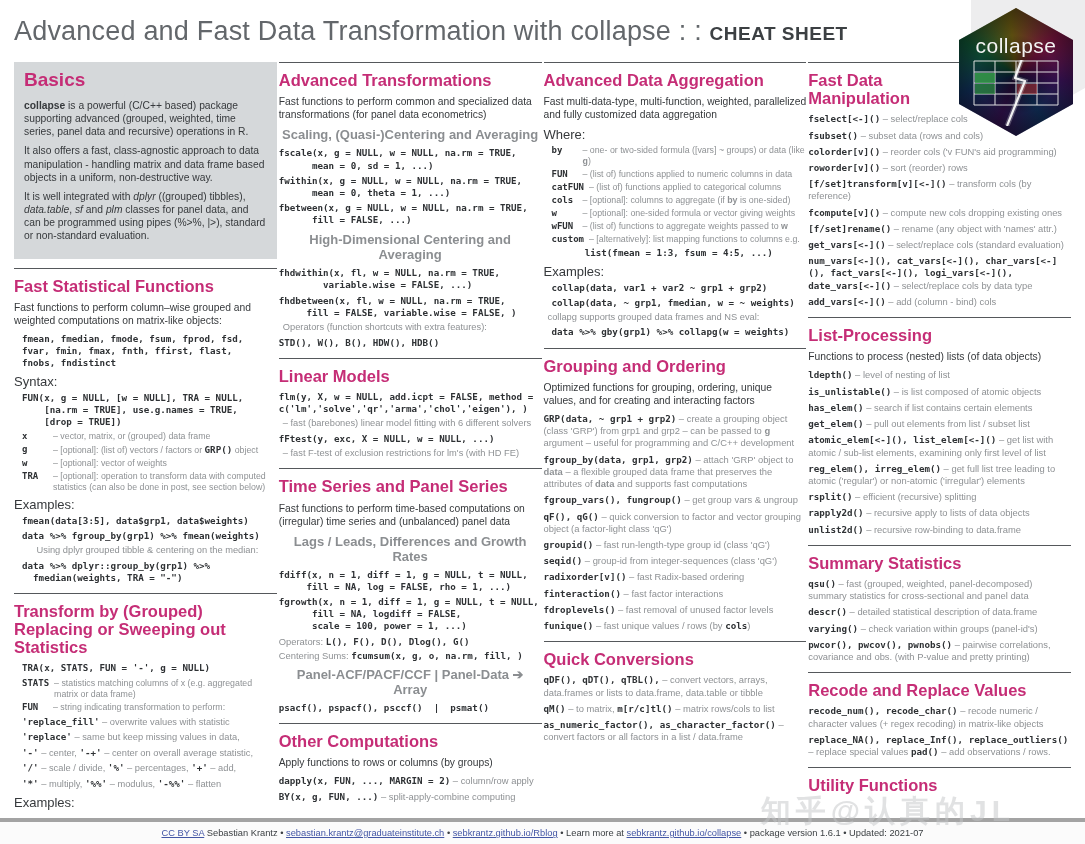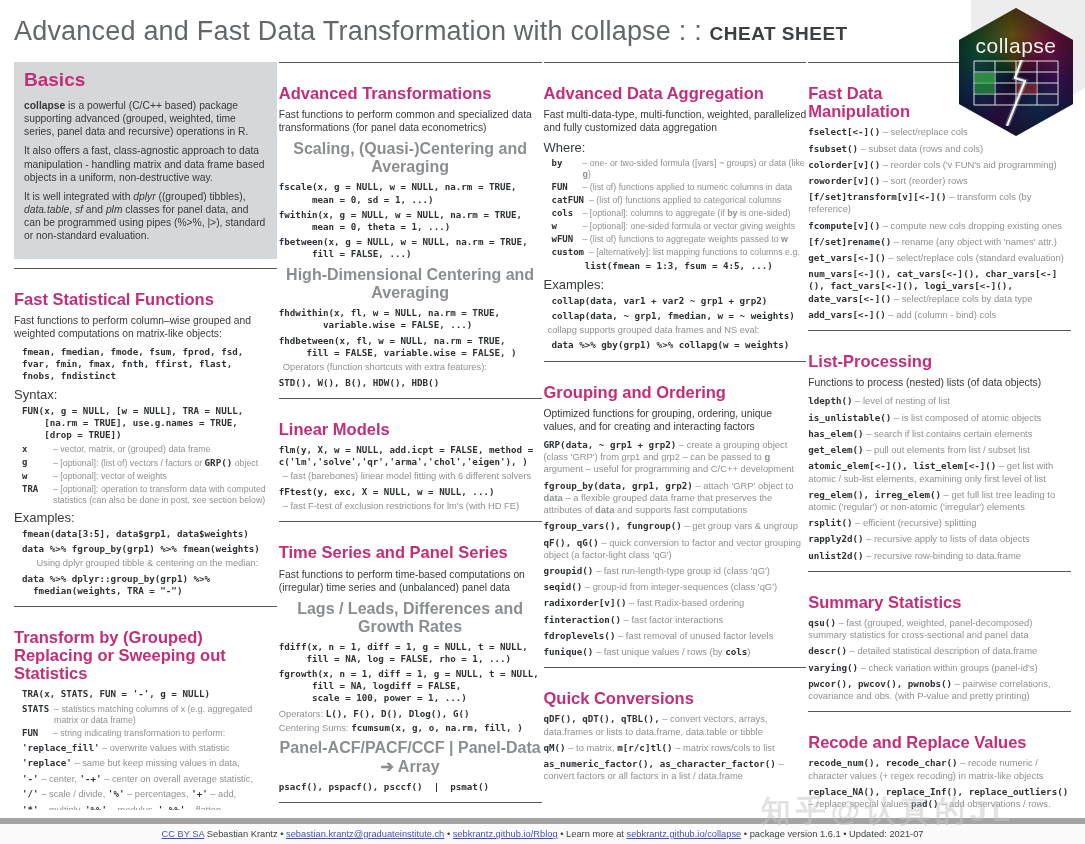--- a/index.html
+++ b/index.html
@@ -26,47 +26,47 @@
       conic-gradient(from 200deg at 50% 52%, #2d0f45, #0f2d55, #0f5535, #6b5a12, #7a1540, #3a1258, #0f2d55, #2d0f45);
   }
   .hex .logo-word {
     position:absolute; top:26px; width:100%; text-align:center;
     color:#f2f2f2; font-size:21px; font-family:"Liberation Sans",sans-serif; letter-spacing:.5px;
   }
   .hex svg { position:absolute; left:14px; top:52px; }
   
   .cols { display:flex; gap:2px; padding:0 14px; height:748px; overflow:hidden; }
   .col { flex:1 1 0; min-width:0; }
-  .sec { border-top:1px solid #55585b; padding-top:21px; margin-bottom:9px; }
+  .sec { border-top:1px solid #55585b; padding-top:8px; margin-bottom:9px; }
   .sec.boxed { border-top:none; background:#d5d8da; padding:8px 10px 10px 10px; }
   .sec-title { color:#c52d76; font-size:16.5px; font-weight:bold; line-height:1.1; margin-bottom:6px; }
   .sec.boxed .sec-title { font-size:19px; margin-bottom:8px; }
   .sec-title.narrow { max-width:132px; }
   .p { font-size:10.3px; line-height:1.28; margin-bottom:6px; color:#36393c; }
   .lbl { font-size:13px; margin:4px 0 3px 0; color:#36393c; }
-  .subhead { font-size:16px; font-weight:bold; color:#8b8e91; text-align:center; margin:6px 0 5px 0; }
+  .subhead { font-size:13px; font-weight:bold; color:#8b8e91; text-align:center; margin:6px 0 5px 0; }
   .code {
     font-family:"DejaVu Sans Mono", monospace; font-size:9.2px; line-height:1.32;
     color:#2e3134; white-space:pre-wrap; margin:2px 0 3px 8px; font-weight:bold;
   }
   .code.noindent { margin-left:0; }
   .note { font-size:9.3px; color:#8e9194; line-height:1.25; margin:3px 0 3px 4px; }
   .note.center { text-align:center; }
   .note.indent { margin-left:8px; }
   .arg { display:flex; gap:5px; margin:2px 0 2px 8px; }
   .arg .term { font-family:"DejaVu Sans Mono",monospace; font-weight:bold; font-size:9px; color:#2e3134; flex:0 0 auto; min-width:26px; }
   .arg .adesc { font-size:8.8px; color:#8e9194; line-height:1.25; }
   .fnp { font-size:9.4px; color:#8e9194; line-height:1.3; margin:3px 0 4px 0; }
   .fnp .ic, .adesc .ic, .p .ic, .note .ic { font-family:"DejaVu Sans Mono",monospace; font-weight:bold; color:#2e3134; font-size:9.2px; }
   .opline { font-size:9.4px; color:#8e9194; margin:3px 0 2px 0; }
   .opline .ocode { font-family:"DejaVu Sans Mono",monospace; font-weight:bold; color:#2e3134; font-size:9.2px; }
   
   .footer {
     position:absolute; bottom:0; left:0; width:100%; height:26px;
-    border-top:6px solid #a3a3a3; background:#fbfbfb;
+    border-top:4px solid #a3a3a3; background:#fbfbfb;
     display:flex; align-items:center; justify-content:center;
     font-size:9.3px; color:#3c4043;
   }
   .footer a, .footer .link { color:#4356a5; text-decoration:underline; cursor:pointer; }
   
   .watermark {
     position:absolute; right:70px; bottom:12px; z-index:5;
     font-size:30px; font-weight:bold; letter-spacing:5px;
     color:rgba(195,197,200,.5); pointer-events:none;
   }

